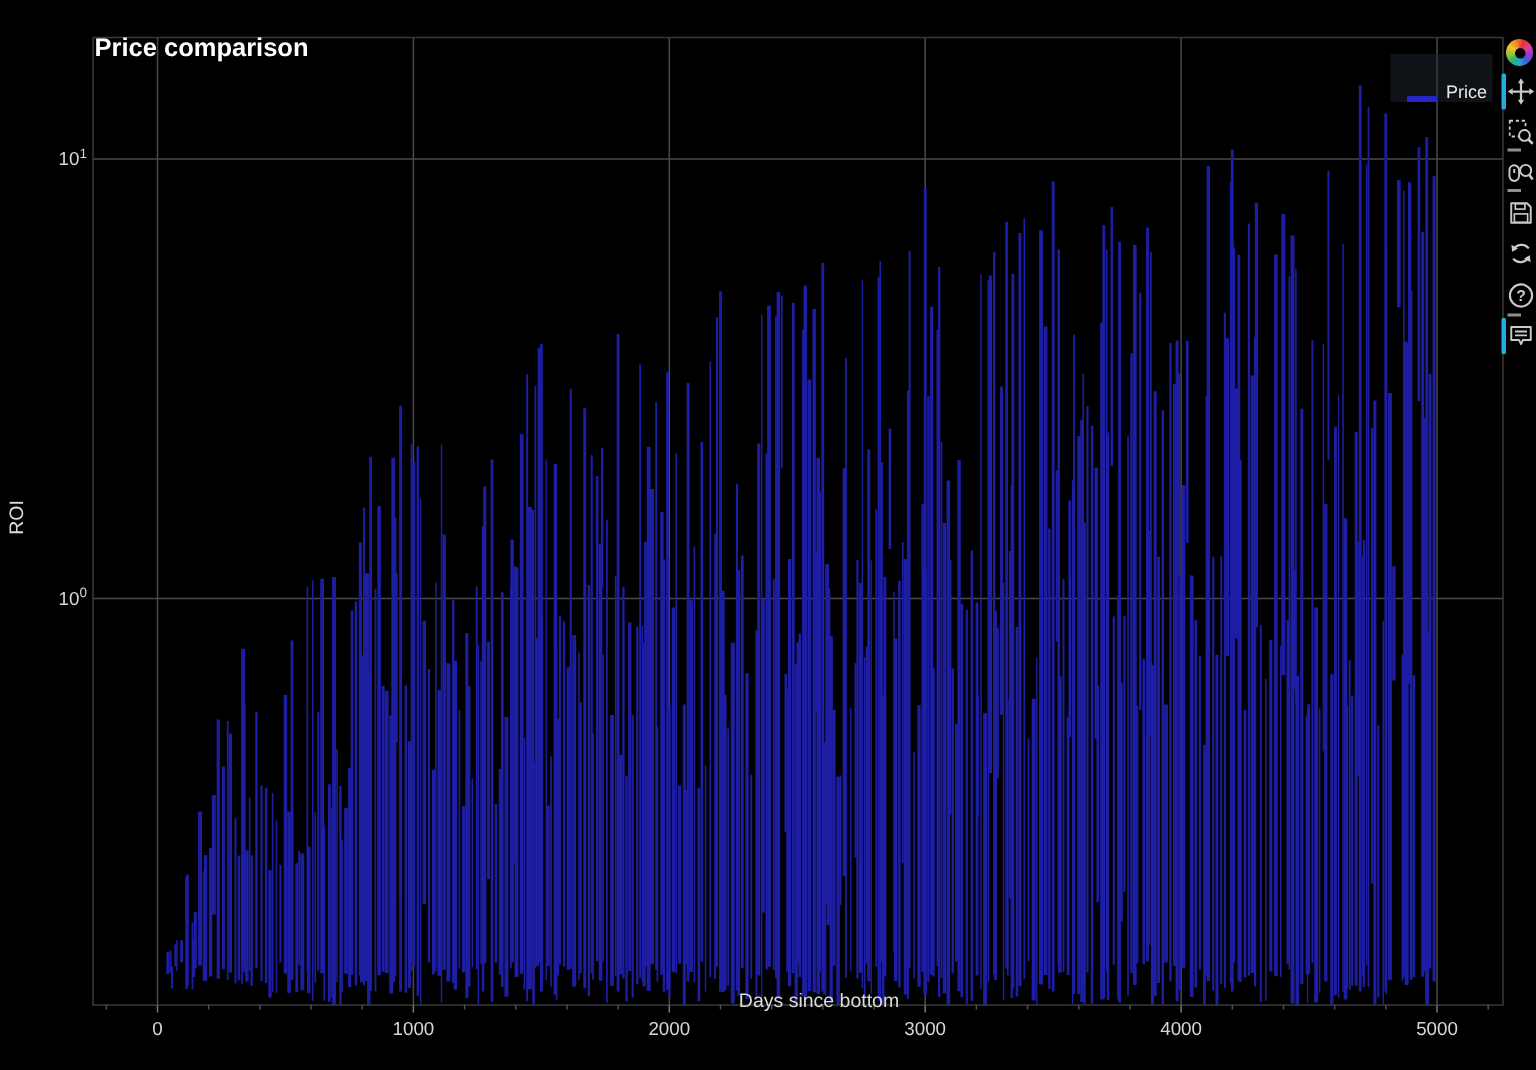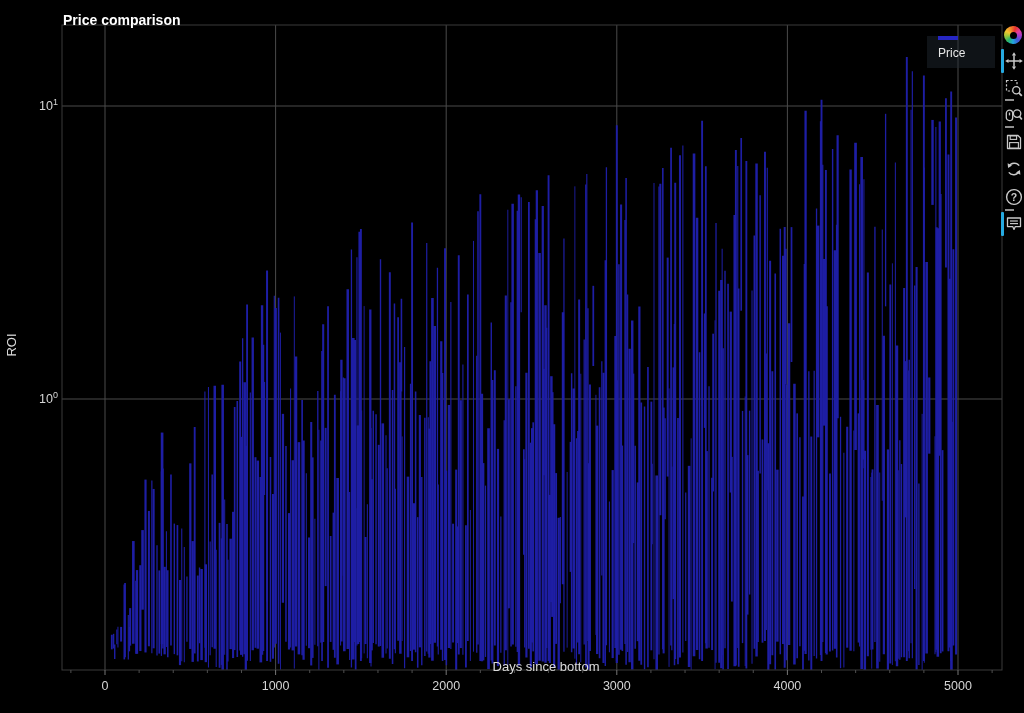--- a/index.html
+++ b/index.html
@@ -1,26 +1,26 @@
 <!DOCTYPE html>
 <html><head>
 <meta charset="utf-8">
 <style>
   html,body{margin:0;padding:0;background:#000;width:1024px;height:713px;overflow:hidden;
     font-family:"Liberation Sans", sans-serif;}
   .stage{position:relative;width:1024px;height:713px;background:#000;}
   #chart{position:absolute;left:0;top:0;}
-  .plot-title{position:absolute;left:63px;top:12px;font-size:14px;font-weight:bold;color:#ffffff;}
+  .plot-title{position:absolute;left:63px;top:22px;font-size:17px;font-weight:bold;color:#ffffff;}
   .x-axis-label{position:absolute;left:546px;top:659px;transform:translateX(-50%);
     font-size:13px;color:#dcdcdc;white-space:nowrap;}
   .y-axis-label{position:absolute;left:11px;top:345px;transform:translate(-50%,-50%) rotate(-90deg);
     font-size:13px;color:#dcdcdc;white-space:nowrap;}
   .legend{position:absolute;left:927px;top:36px;width:68px;height:32px;
-    background:rgba(34,42,52,0.45);display:flex;align-items:flex-start;gap:6px;padding-left:11px;
-    box-sizing:border-box;flex-direction:column;}
+    background:rgba(34,42,52,0.45);display:flex;align-items:flex-end;gap:6px;padding-left:11px;
+    box-sizing:border-box;}
   .legend .swatch{width:20px;height:4px;background:#2626c4;display:inline-block;}
   .legend .legend-label{font-size:12px;color:#e8e8e8;}
   .toolbar{position:absolute;left:1001px;top:22px;width:23px;height:230px;}
   .tool{position:absolute;left:3px;width:20px;height:20px;display:flex;align-items:center;
     justify-content:center;cursor:pointer;}
   .tool svg{display:block;}
   .active-bar{position:absolute;left:0px;width:2.5px;background:#26aae1;border-radius:1px;}
   .tool-caret{position:absolute;left:4px;width:9px;height:2px;background:#8f8f8f;}
   .logo{position:absolute;left:3px;width:18px;height:18px;border-radius:50%;
     background:conic-gradient(from 20deg,#e8342c,#e13da0,#9a3bd0,#3c5bd6,#22a7dd,#27b36a,#9ac63a,#f2c52f,#f0882b,#e8342c);}

